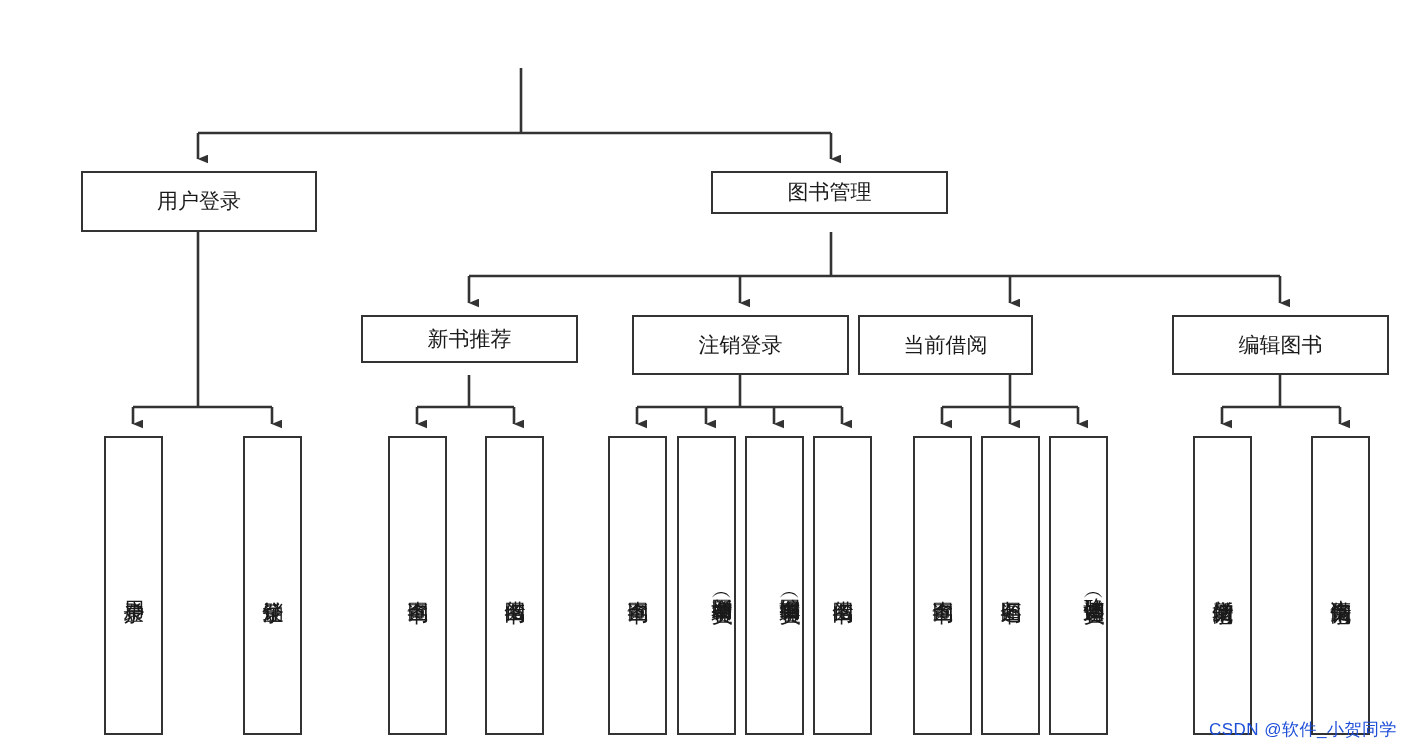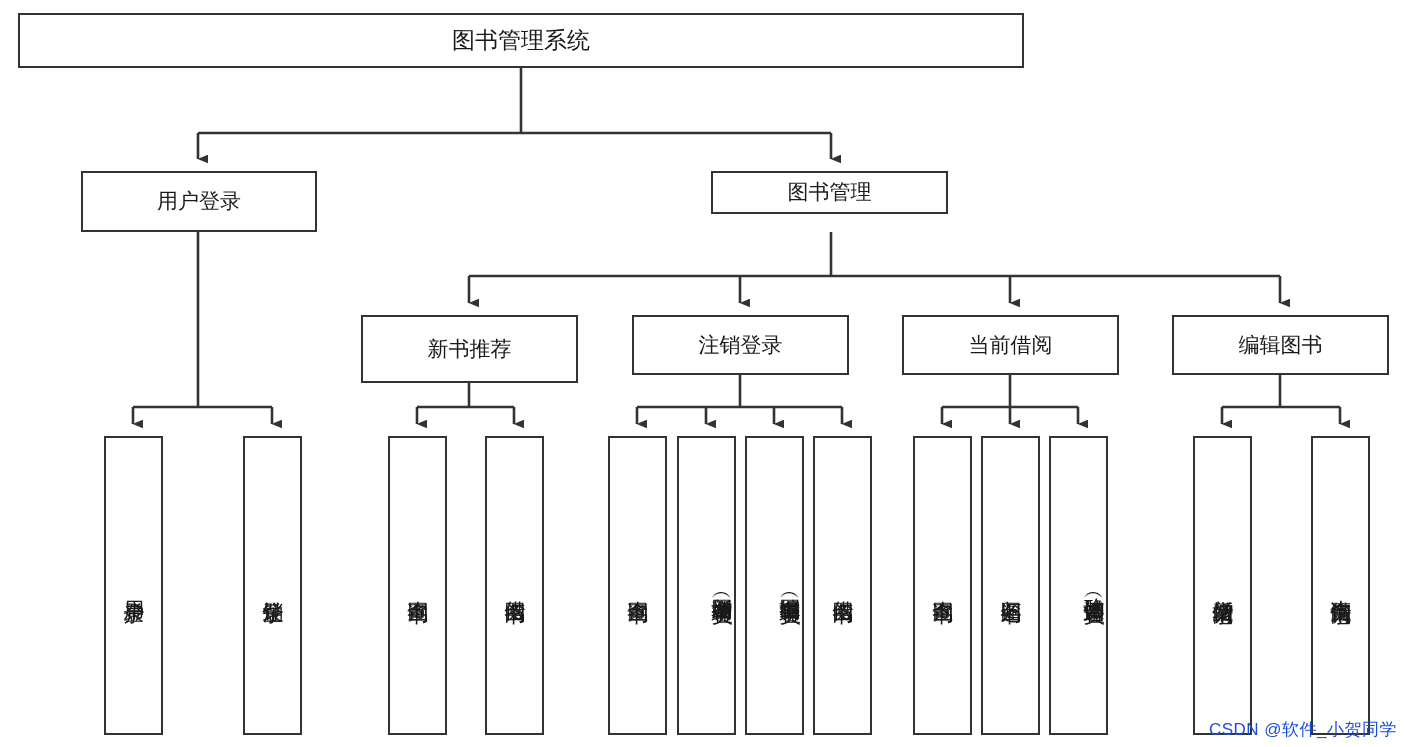--- a/index.html
+++ b/index.html
@@ -125,41 +125,38 @@
       <path d="M1010,407 L1010,424" marker-end="url(#arrowhead)"></path>
       <path d="M1078,407 L1078,424" marker-end="url(#arrowhead)"></path>
 
       <path d="M1280,375 L1280,407"></path>
       <path d="M1222,407 L1340,407"></path>
       <path d="M1222,407 L1222,424" marker-end="url(#arrowhead)"></path>
       <path d="M1340,407 L1340,424" marker-end="url(#arrowhead)"></path>
     </g>
   </svg>
 
-  <div class="node node-root" style="left:18px; top:13px; width:1006px; height:55px;">
-    <span>图书管理系统</span>
-  </div>
 
   <div class="node node-l2" style="left:81px; top:171px; width:236px; height:61px;">
     <span>用户登录</span>
   </div>
 
   <div class="node node-l2" style="left:711px; top:171px; width:237px; height:43px;">
     <span>图书管理</span>
   </div>
 
-  <div class="node node-l3" style="left:361px; top:315px; width:217px; height:68px;">
+  <div class="node node-l3" style="left:361px; top:315px; width:217px; height:48px;">
     <span>新书推荐</span>
   </div>
 
   <div class="node node-l3" style="left:632px; top:315px; width:217px; height:60px;">
     <span>注销登录</span>
   </div>
 
-  <div class="node node-l3" style="left:902px; top:315px; width:217px; height:60px;">
+  <div class="node node-l3" style="left:858px; top:315px; width:175px; height:60px;">
     <span>当前借阅</span>
   </div>
 
   <div class="node node-l3" style="left:1172px; top:315px; width:217px; height:60px;">
     <span>编辑图书</span>
   </div>
 
   <div class="node node-leaf v-center" style="left:104px; top:436px; width:59px; height:299px;">
     <span>用户登录</span>
   </div>

